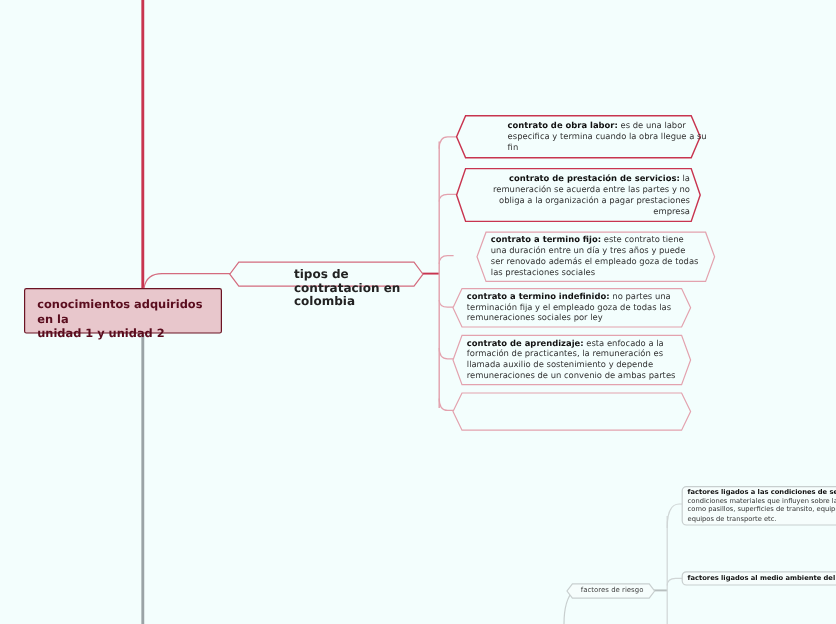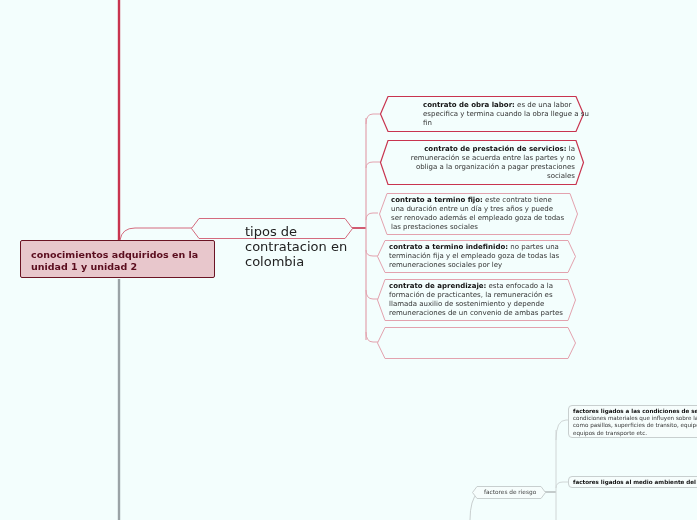--- a/index.html
+++ b/index.html
@@ -3,33 +3,33 @@
 <meta charset="utf-8">
 <style>
   html, body { margin:0; padding:0; }
   body {
     width:697px; height:520px; overflow:hidden; position:relative;
     background:#f3fefd;
     font-family:"DejaVu Sans", sans-serif;
   }
   svg.lines { position:absolute; left:0; top:0; width:697px; height:520px; }
   .root {
-    position:absolute; left:20px; top:240px; width:195px; height:38px;
+    position:absolute; left:20px; top:240px; width:165px; height:38px;
     background:#e8c7cc; border:1.5px solid #6b1424; border-radius:2px;
     box-sizing:border-box; padding:8px 10px 0 10px;
     color:#5a0d1e; font-weight:bold; font-size:9.5px; line-height:12px;
   }
   .hexwrap { position:absolute; }
   .hexwrap svg { position:absolute; left:0; top:0; overflow:visible; }
   .hex-text {
     position:absolute; font-size:7px; line-height:9px; color:#333;
   }
   .hex-text b { color:#111; }
   .cat-label {
-    position:absolute; left:205px; top:224px; font-size:13px; font-weight:normal; color:#222;padding-left:40px;
+    position:absolute; left:205px; top:224px; font-size:10px; font-weight:bold; color:#222;padding-left:40px;
   }
   .grey-node {
     position:absolute; background:#f6fdfc; border:1px solid #c8cfcf; border-radius:4px;
     box-sizing:border-box; font-size:5.6px; line-height:7.2px; color:#333; padding:2px 4px;
     white-space:nowrap; overflow:hidden;
   }
   .grey-node b { color:#111; }
 </style>
 </head>
 <body>
@@ -83,25 +83,25 @@
 </div>
 
 <div class="hexwrap" style="left:380px;top:140px;width:204px;height:45px;">
   <svg width="204" height="45">
     <polygon points="8,0.5 196,0.5 203.5,22.5 196,44.5 8,44.5 0.5,22.5" fill="#f3fefd" stroke="#c8344f" stroke-width="1.2"></polygon>
   </svg>
   <div class="hex-text" style="left:13px;top:5px;width:182px;text-align:right;">
     <b>contrato de prestación de servicios:</b><span> la</span><br>
     <span>remuneración se acuerda entre las partes y no</span><br>
     <span>obliga a la organización a pagar prestaciones</span><br>
-    <span>sociales</span>
+    <span>empresa</span>
   </div>
 </div>
 
-<div class="hexwrap" style="left:379px;top:193px;width:199px;height:42px;">
+<div class="hexwrap" style="left:397px;top:193px;width:199px;height:42px;">
   <svg width="199" height="42">
     <polygon points="8,0.5 191,0.5 198.5,21 191,41.5 8,41.5 0.5,21" fill="#f3fefd" stroke="#e3a2ae" stroke-width="1"></polygon>
   </svg>
   <div class="hex-text" style="left:12px;top:3px;width:182px;">
     <b>contrato a termino fijo:</b><span> este contrato tiene</span><br>
     <span>una duración entre un día y tres años y puede</span><br>
     <span>ser renovado además el empleado goza de todas</span><br>
     <span>las prestaciones sociales</span>
   </div>
 </div>

